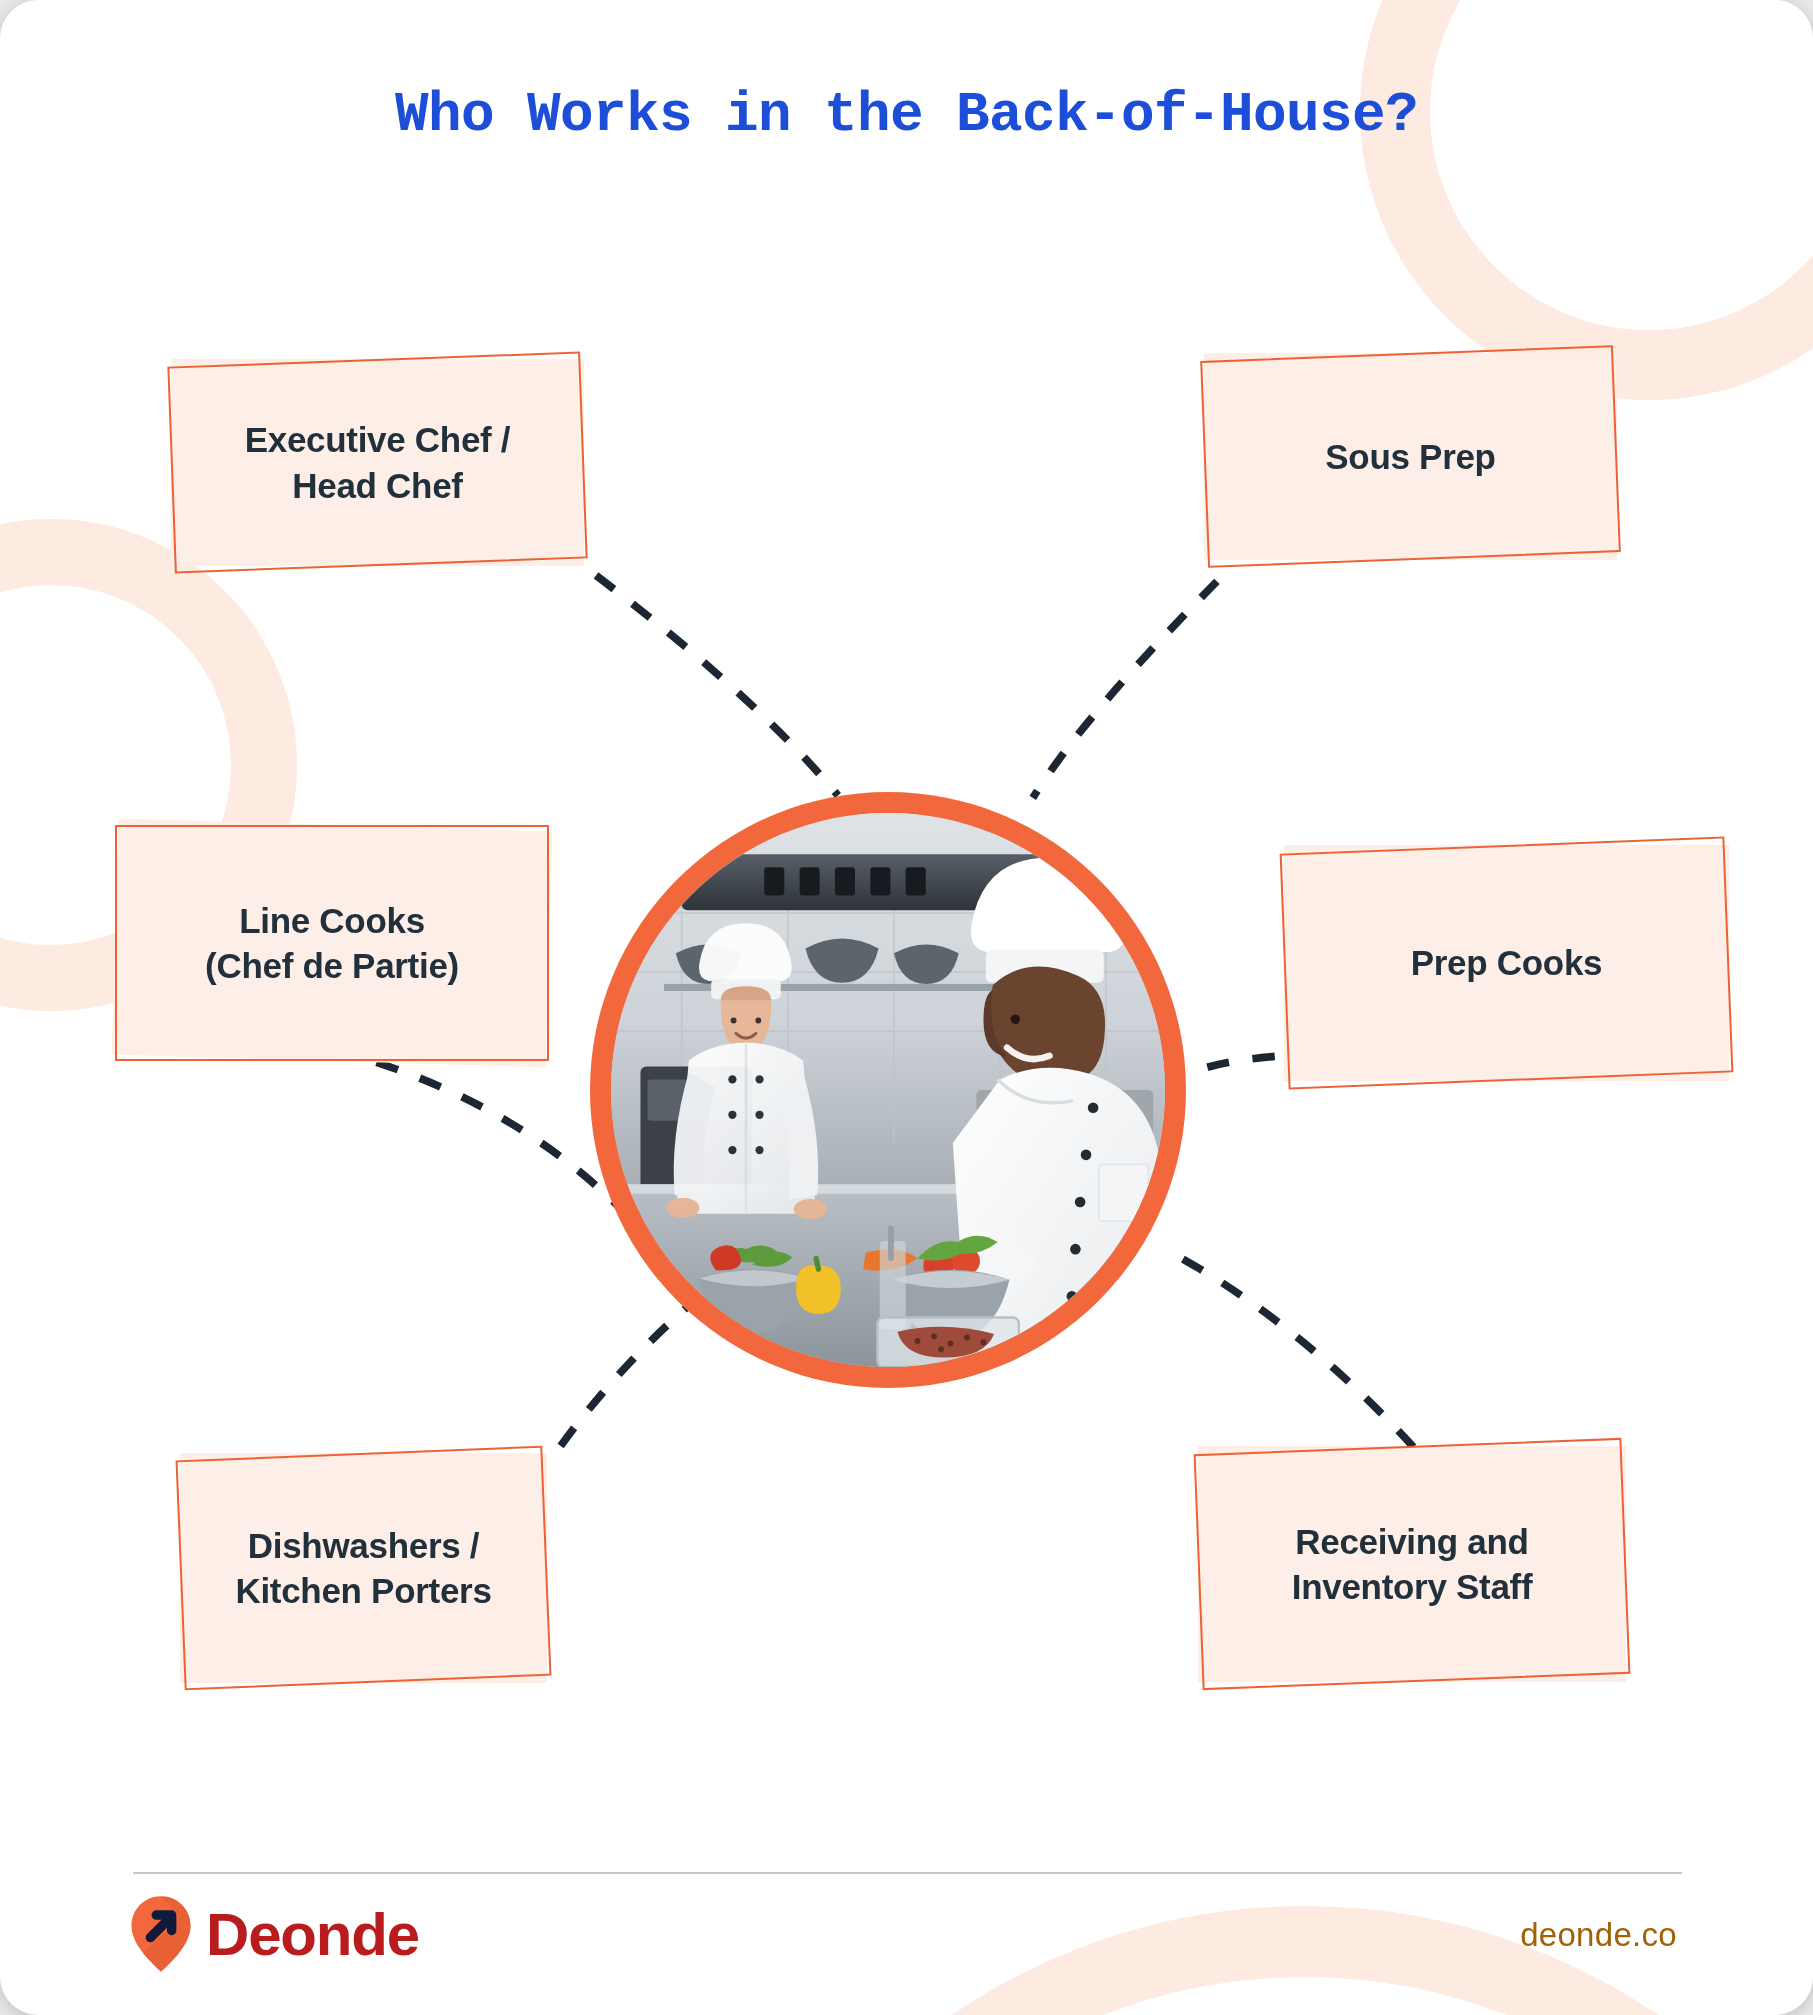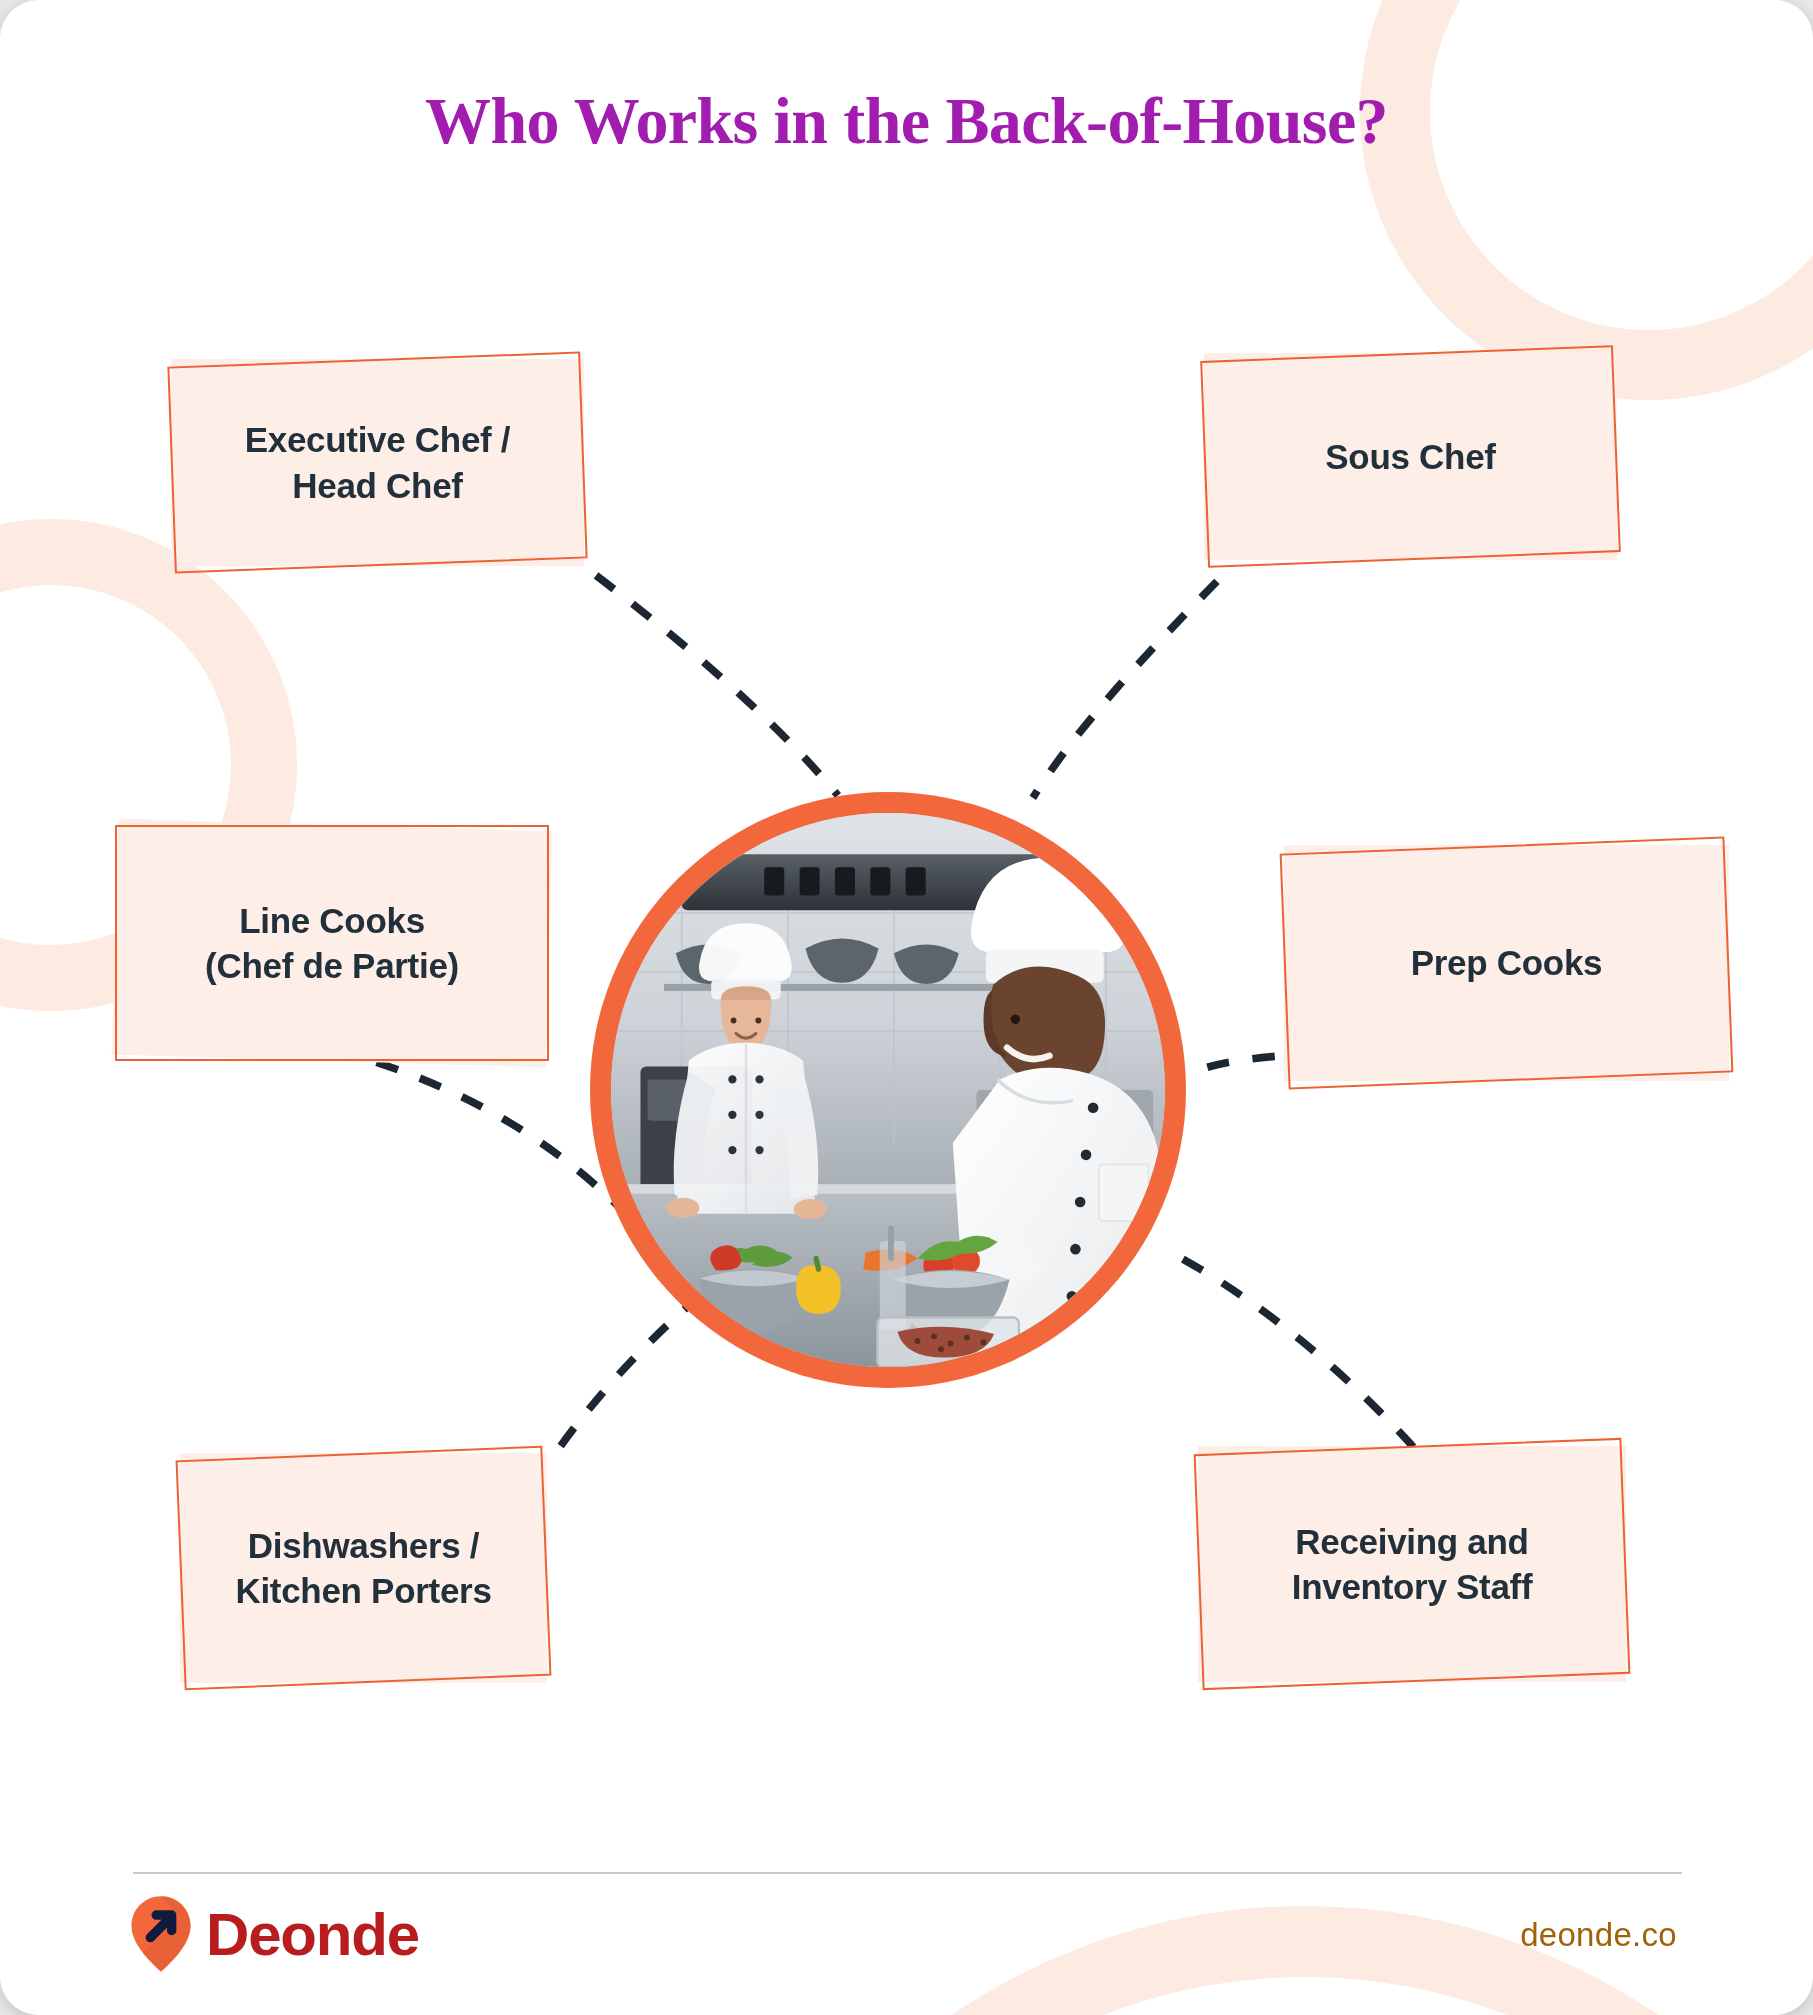--- a/index.html
+++ b/index.html
@@ -48,25 +48,25 @@
     border-width: 71px;
   }
 
   
   #title {
     position: absolute;
     top: 83px;
     left: 0;
     width: 1813px;
     text-align: center;
-    font-size: 66px;
+    font-size: 56px;
     font-weight: 800;
     letter-spacing: -0.6px;
-    color: #a21caf;
-    font-family: Liberation Serif, serif;
+    color: #1d4ed8;
+    font-family: Liberation Mono, monospace;
   }
 
   
   .card {
     position: absolute;
   }
   .card .fill {
     position: absolute;
     inset: 0;
     background: #fdeee7;
@@ -360,21 +360,21 @@
   <div class="card" id="card-exec">
     <div class="fill"></div>
     <div class="outline"></div>
     <div class="label">Executive Chef /
 Head Chef</div>
   </div>
 
   <div class="card" id="card-sous">
     <div class="fill"></div>
     <div class="outline"></div>
-    <div class="label">Sous Chef</div>
+    <div class="label">Sous Prep</div>
   </div>
 
   <div class="card" id="card-line">
     <div class="fill"></div>
     <div class="outline"></div>
     <div class="label">Line Cooks
 (Chef de Partie)</div>
   </div>
 
   <div class="card" id="card-prep">

